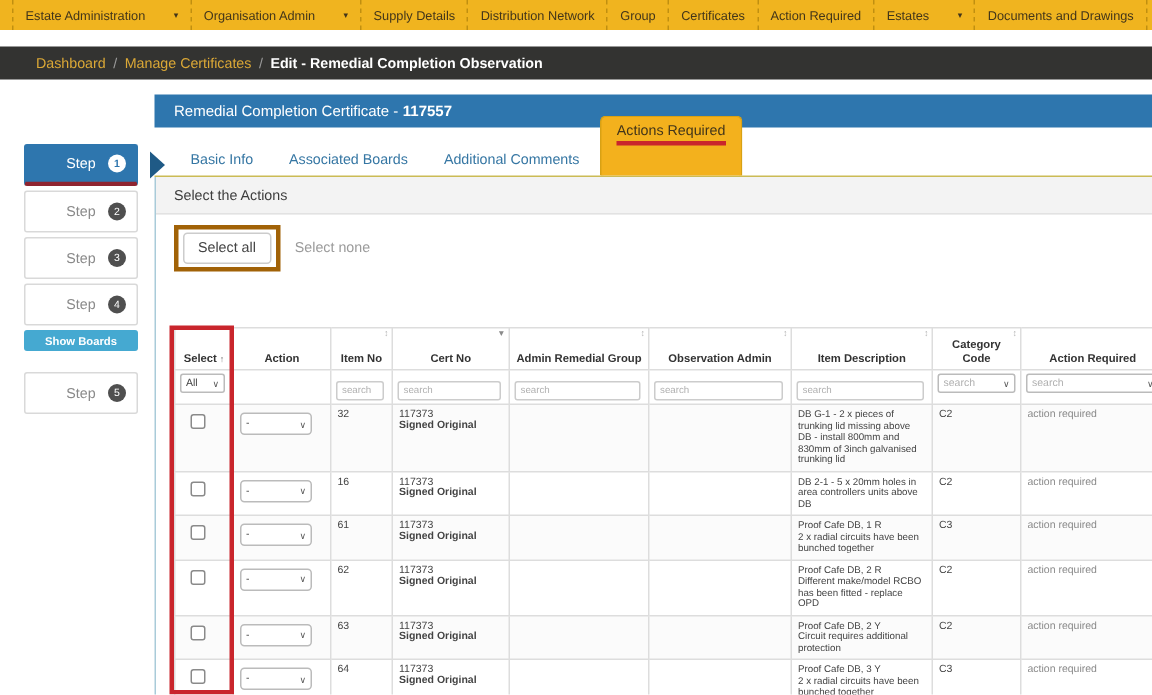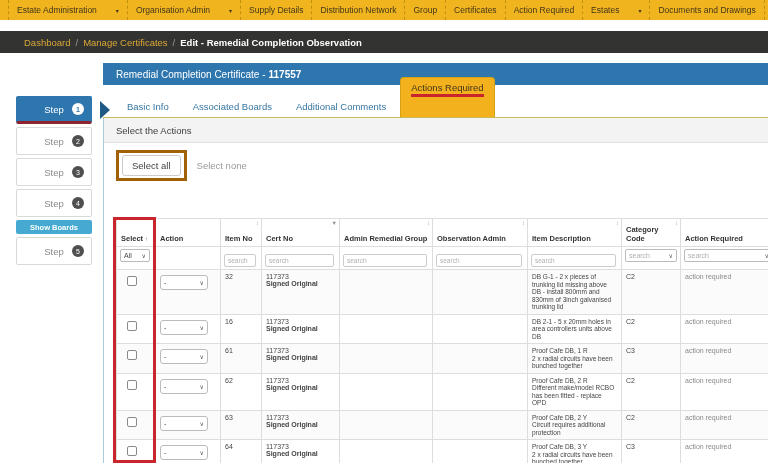--- a/index.html
+++ b/index.html
@@ -18,21 +18,21 @@
   .crumb-sep { color:#9b9b9b; margin:0 5px; }
   .crumb-current { color:#ffffff; font-weight:bold; }
 
   
   .sidebar { position:absolute; left:16px; top:96px; width:76px; }
   .step { position:relative; height:28px; margin-bottom:3px; background:#fff; border:1px solid #d9d9d9; border-radius:2px; display:flex; align-items:center; justify-content:center; font-size:9.5px; color:#8a8a8a; cursor:pointer; }
   .step .badge { position:absolute; right:7px; top:50%; transform:translateY(-50%); width:12px; height:12px; border-radius:50%; background:#4f4f4f; color:#fff; font-size:7px; display:flex; align-items:center; justify-content:center; }
   .step.active { background:#2e76ae; border-color:#2e76ae; color:#fff; border-bottom:3px solid #8f2430; }
   .step.active .badge { background:#fff; color:#2e76ae; font-weight:bold; }
   .step-arrow { position:absolute; left:100px; top:101px; width:0; height:0; border-top:9px solid transparent; border-bottom:9px solid transparent; border-left:10px solid #1f5a86; }
-  .show-boards { height:14px; margin-bottom:3px; background:#45a9d1; border-radius:2px; color:#fff; font-size:7.5px; font-weight:bold; display:flex; align-items:center; justify-content:center; cursor:pointer; }
+  .show-boards { height:14px; margin-bottom:14px; background:#45a9d1; border-radius:2px; color:#fff; font-size:7.5px; font-weight:bold; display:flex; align-items:center; justify-content:center; cursor:pointer; }
 
   
   .main { position:absolute; left:103px; top:63px; width:665px; height:445px;border-radius:27px; }
   .title-bar { height:22px; background:#2e76ae; color:#fff; font-size:10px; display:flex; align-items:center; padding-left:13px; }
   .title-bar b { margin-left:3px; }
 
   .tabs { margin-top:10px; height:23px; padding-left:14px; display:flex; align-items:flex-end; border-bottom:1px solid #cbbb55; }
   .tab { font-size:9.5px; color:#3576a3; padding:5px 10px; margin-right:4px; cursor:pointer; }
   .tab.active { background:#f3b11d; color:#42351a; border:1px solid #d8a114; border-bottom:none; border-radius:4px 4px 0 0; padding:4px 10px 20px 10px; }
   .tab.active .tab-underline { height:3px; background:#c9252c; margin-top:1px; }
@@ -42,21 +42,21 @@
   .panel-body { padding:7px 0 0 12px; }
 
   .btn-row { display:flex; align-items:center; }
   .red-wrap { border:3px solid #a16207; padding:2px 3px; display:inline-block; }
   .btn-default { background:#fff; border:1px solid #ccc; border-radius:3px; padding:4px 9px; font-size:9.5px; color:#444; cursor:pointer; font-family:inherit; }
   .btn-link-muted { background:none; border:none; font-size:9.5px; color:#9b9b9b; margin-left:10px; cursor:pointer; font-family:inherit; }
 
   
   table { margin-top:37px; border-collapse:collapse; table-layout:fixed; width:660px; }
   th, td { border:1px solid #ddd; vertical-align:top; text-align:left; }
-  thead th { position:relative; font-size:7.5px; color:#333; padding:6px 4px 3px 4px; height:22px; vertical-align:bottom; cursor:pointer; }
+  thead th { position:relative; font-size:7.5px; color:#333; padding:6px 4px 3px 4px; height:22px; vertical-align:bottom; cursor:pointer;text-align:center; }
   .sort-ico { position:absolute; top:1px; right:2px; font-size:6px; color:#b5b5b5; }
   .filter-ico { position:absolute; top:1px; right:2px; font-size:5.5px; color:#8a8a8a; }
   .sel-sort { font-size:6px; color:#777; margin-left:2px; }
   tr.filter-row td { padding:2px 3px; height:19px; }
   .search-input { width:calc(100% - 2px); height:13px; border:1px solid #ccc; border-radius:2px; font-size:6.5px; padding:0 3px; color:#555; font-family:inherit; }
   .search-input::placeholder { color:#b0b0b0; }
   .mini-select { border:1px solid #bbb; border-radius:2px; height:13px; background:#fff; display:flex; align-items:center; justify-content:space-between; padding:0 3px; font-size:7px; color:#444; cursor:pointer; }
   .mini-select .ph { color:#b0b0b0; }
   .chev { font-size:6px; color:#555; }
   .all-select { width:30px; }

